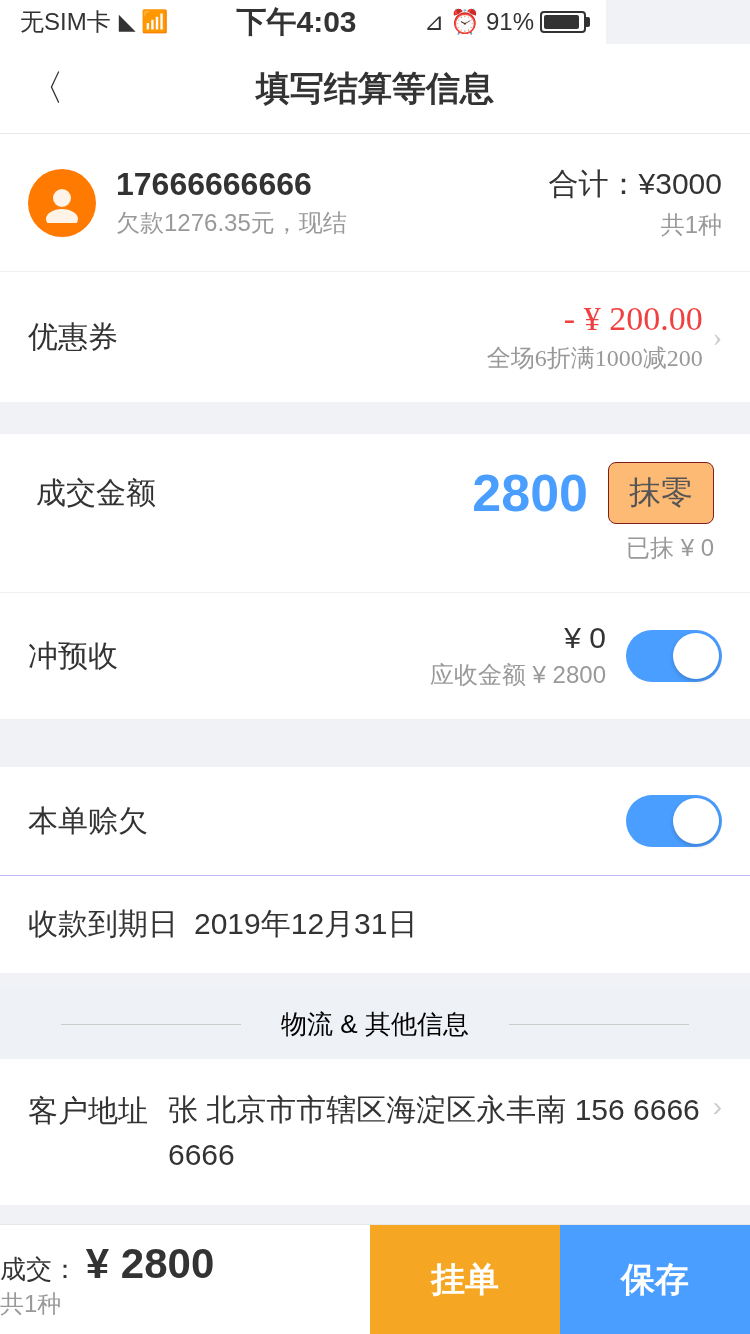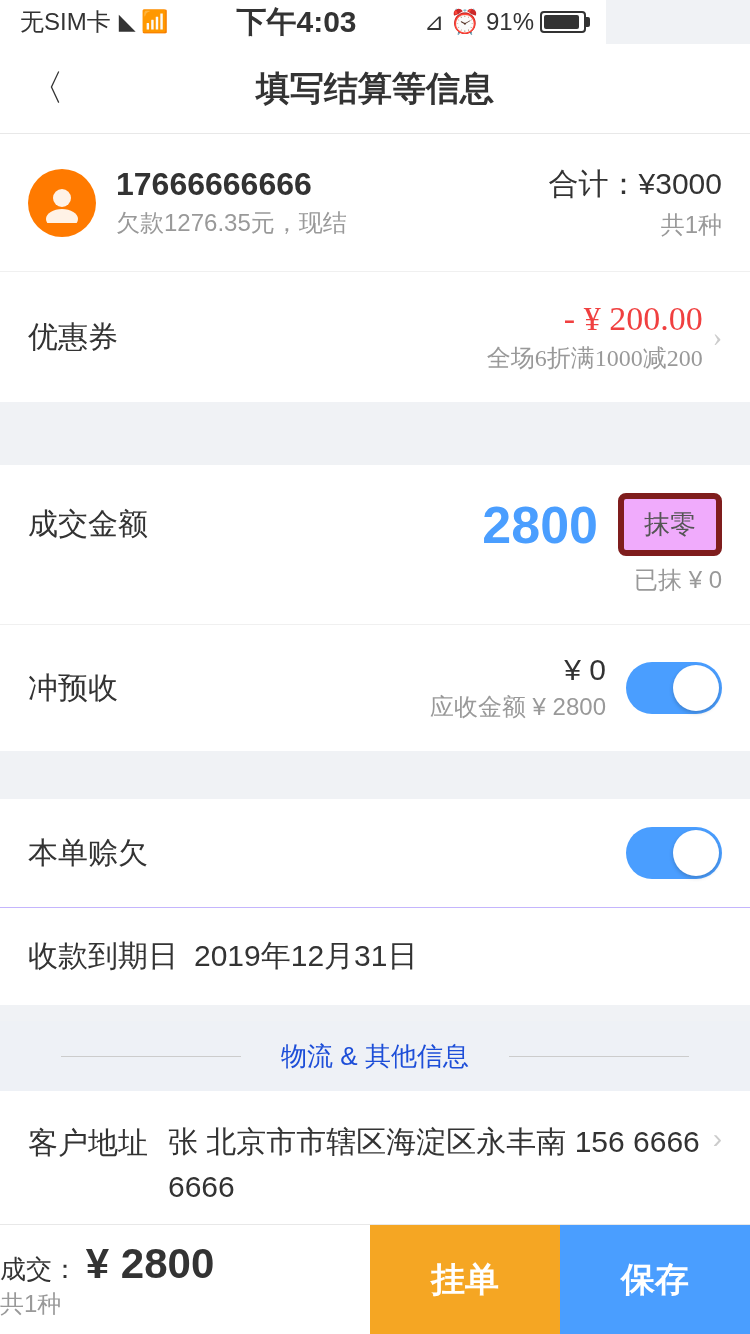--- a/index.html
+++ b/index.html
@@ -166,22 +166,21 @@
 
     
     .section-sep {
       height: 16px;
       background: #f0f2f5;
     }
 
     
     .amount-section {
       background: #fff;
-      padding: 28px 28px;
-      margin-top: 31px;
+      padding: 28px 36px;
     }
     .amount-row {
       display: flex;
       align-items: center;
       justify-content: space-between;
     }
     .amount-label {
       font-size: 30px;
       color: #333;
     }
@@ -189,26 +188,26 @@
       display: flex;
       align-items: center;
       gap: 20px;
     }
     .amount-value {
       font-size: 52px;
       font-weight: 600;
       color: #4a9eff;
     }
     .round-btn {
-      border: 6px solid #7f1d1d;
+      border: 1px solid #7f1d1d;
       border-radius: 8px;
       padding: 8px 20px;
-      font-size: 26px;
+      font-size: 32px;
       color: #555;
-      background: #f0abfc;
+      background: #fdba74;
       cursor: pointer;
     }
     .amount-sub {
       font-size: 24px;
       color: #999;
       text-align: right;
       margin-top: 8px;
     }
 
     
@@ -307,21 +306,21 @@
     }
     .section-header-line {
       flex: 1;
       height: 1px;
       background: #ccc;
       max-width: 180px;
       margin: 0 20px;
     }
     .section-header-text {
       font-size: 26px;
-      color: #1d4ed8;
+      color: #000000;
     }
 
     
     .address-section {
       background: #fff;
       padding: 28px 28px;
       display: flex;
       align-items: flex-start;
       justify-content: space-between;
     }

